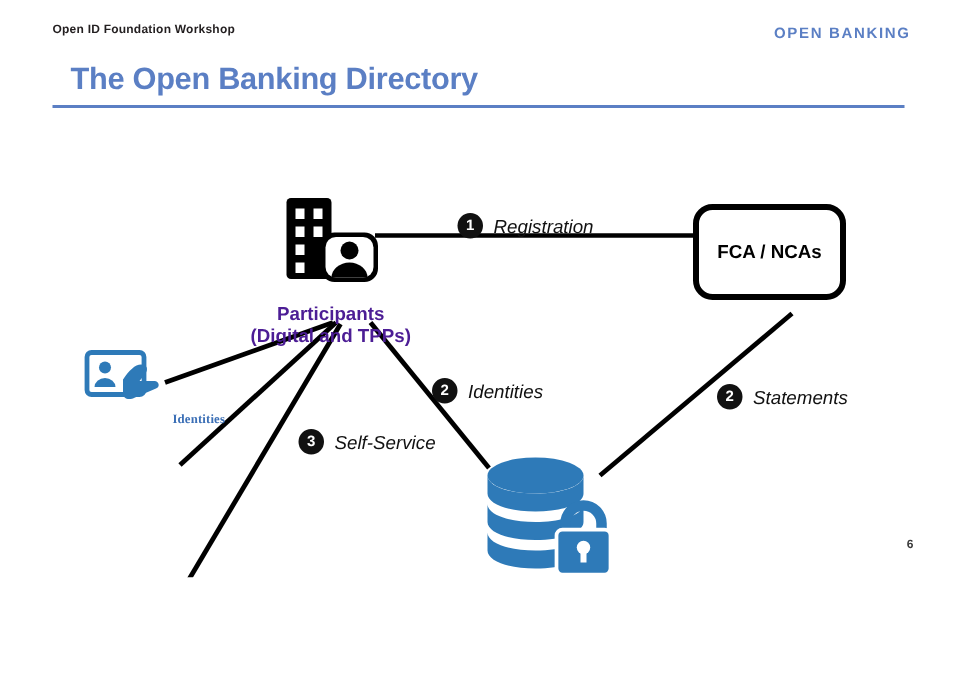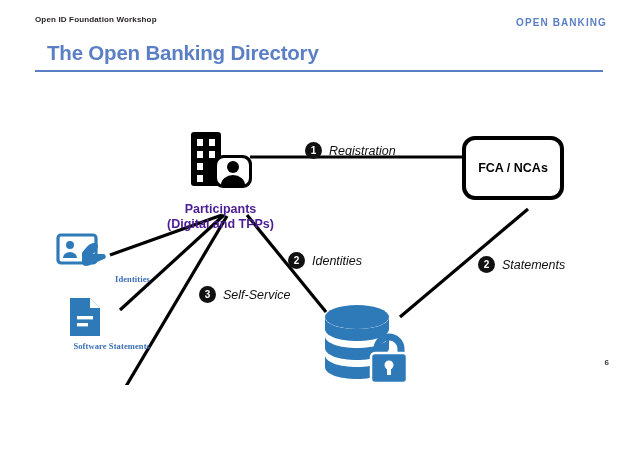--- a/index.html
+++ b/index.html
@@ -259,29 +259,20 @@
     <svg width="58" height="40" viewBox="0 0 58 40" style="display:block;margin:0 auto;">
       <rect x="2" y="4" width="38" height="28" rx="3" fill="none" stroke="#2e7ab8" stroke-width="3.2"></rect>
       <circle cx="14" cy="14" r="4" fill="#2e7ab8"></circle>
       <path d="M7 27 a7 6 0 0 1 14 0 z" fill="#2e7ab8"></path>
 
       <path d="M26 22 c4-6 8-10 12-10 c4 0 5 3 3 6 l-4 5 h10 c3 0 4 4 1 5 l-14 6 c-4 2-8 1-8-3 z" fill="#2e7ab8"></path>
     </svg>
     <div class="asset-caption">Identities</div>
   </div>
 
-  <div class="node asset-node" style="left:20px; top:296px;">
-    <svg width="38" height="42" viewBox="0 0 38 42" style="display:block;margin:0 auto;">
-      <path d="M4 2 h20 l10 10 v28 h-30 z" fill="#2e7ab8"></path>
-      <path d="M24 2 v10 h10 z" fill="#ffffff"></path>
-      <rect x="11" y="20" width="16" height="3.4" fill="#ffffff"></rect>
-      <rect x="11" y="27" width="11" height="3.4" fill="#ffffff"></rect>
-    </svg>
-    <div class="asset-caption">Software Statements</div>
-  </div>
 
 
   <div class="step" id="step-registration">
     <span class="step-badge">1</span>
     <span class="step-label">Registration</span>
   </div>
 
   <div class="step" id="step-enrolment">
     <span class="step-badge">2</span>
     <span class="step-label">Identities</span>

